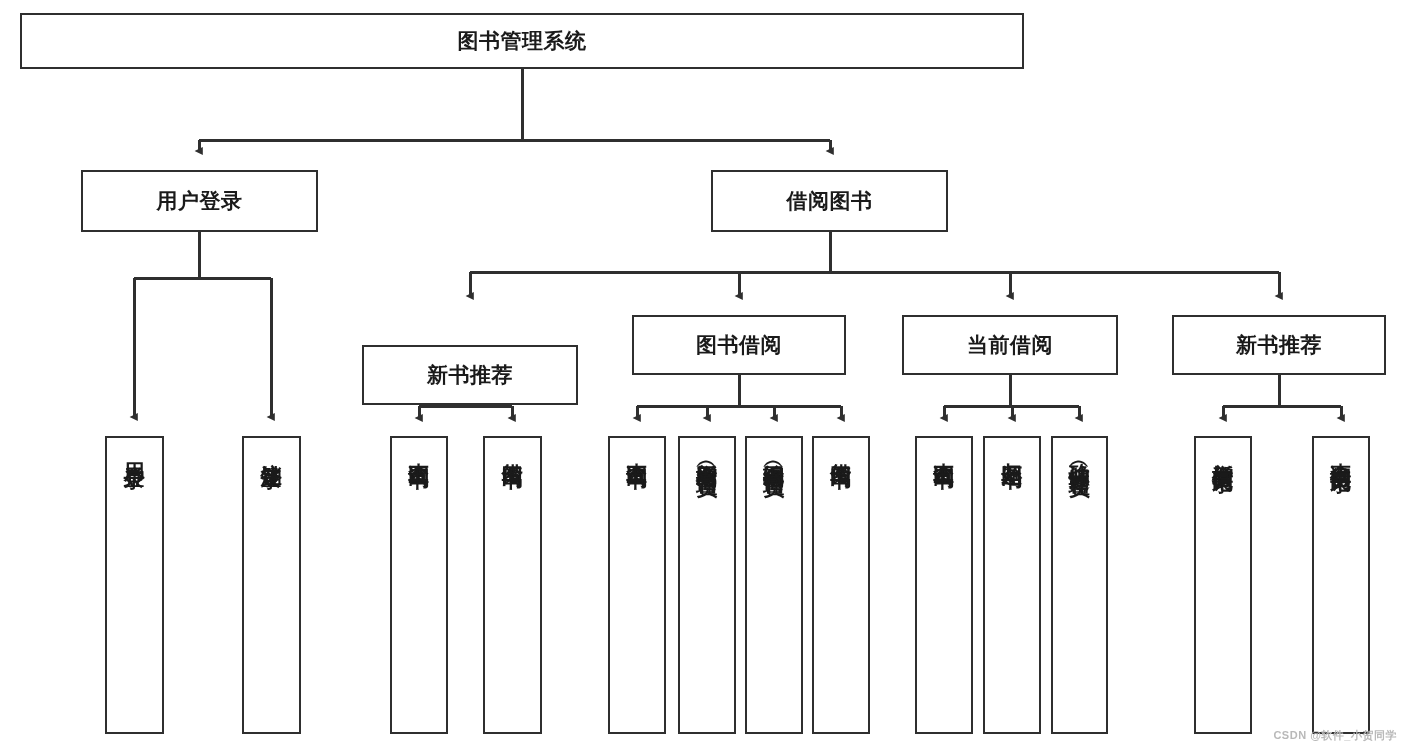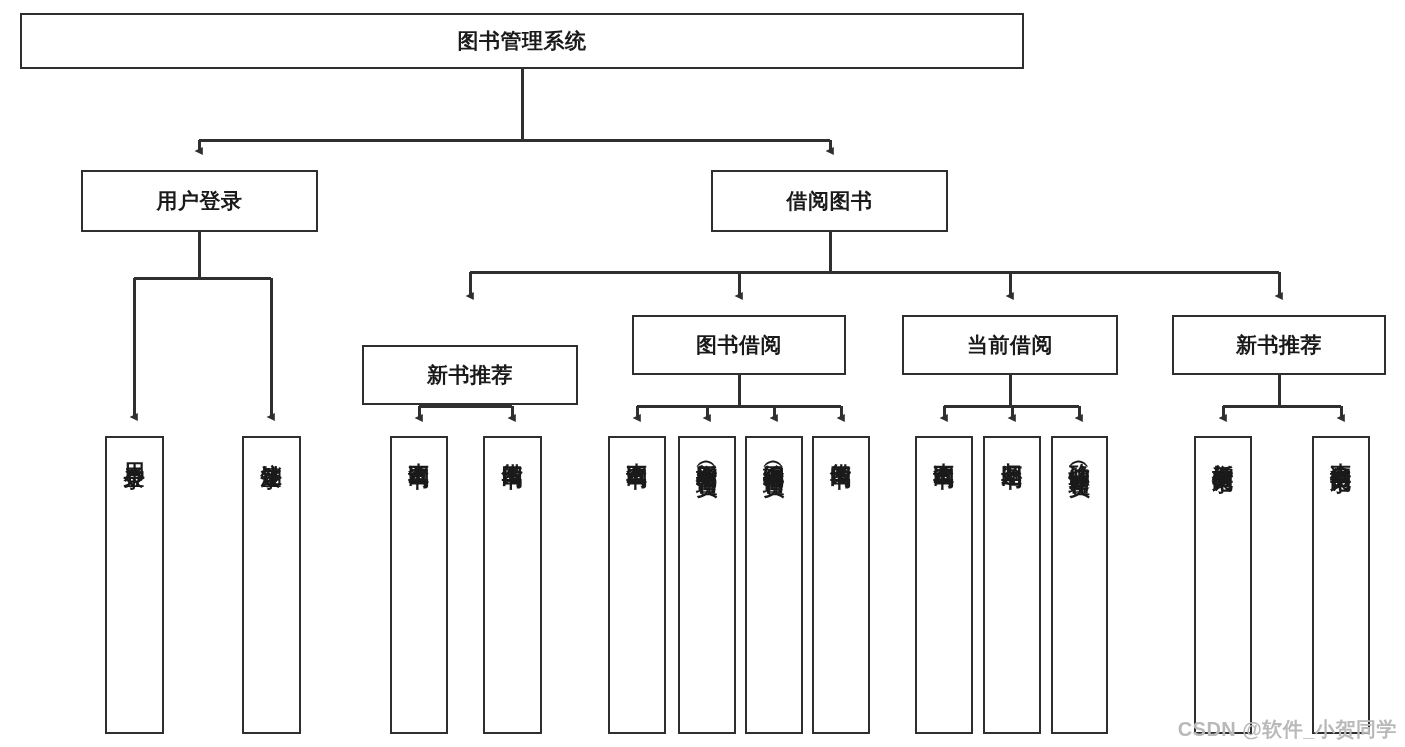--- a/index.html
+++ b/index.html
@@ -55,21 +55,21 @@
     line-height: 1.22;
     letter-spacing: 2px;
     white-space: normal;
     text-align: left;
     max-height: 100%;
   }
   .watermark {
     position: absolute;
     right: 8px;
     bottom: 4px;
-    font-size: 20px;
+    font-size: 11px;
     color: #b9b9b9;
     white-space: nowrap;
     letter-spacing: 0.5px;
     pointer-events: none;
   }
 </style>
 </head>
 <body>
 
 <div id="diagram-root">

